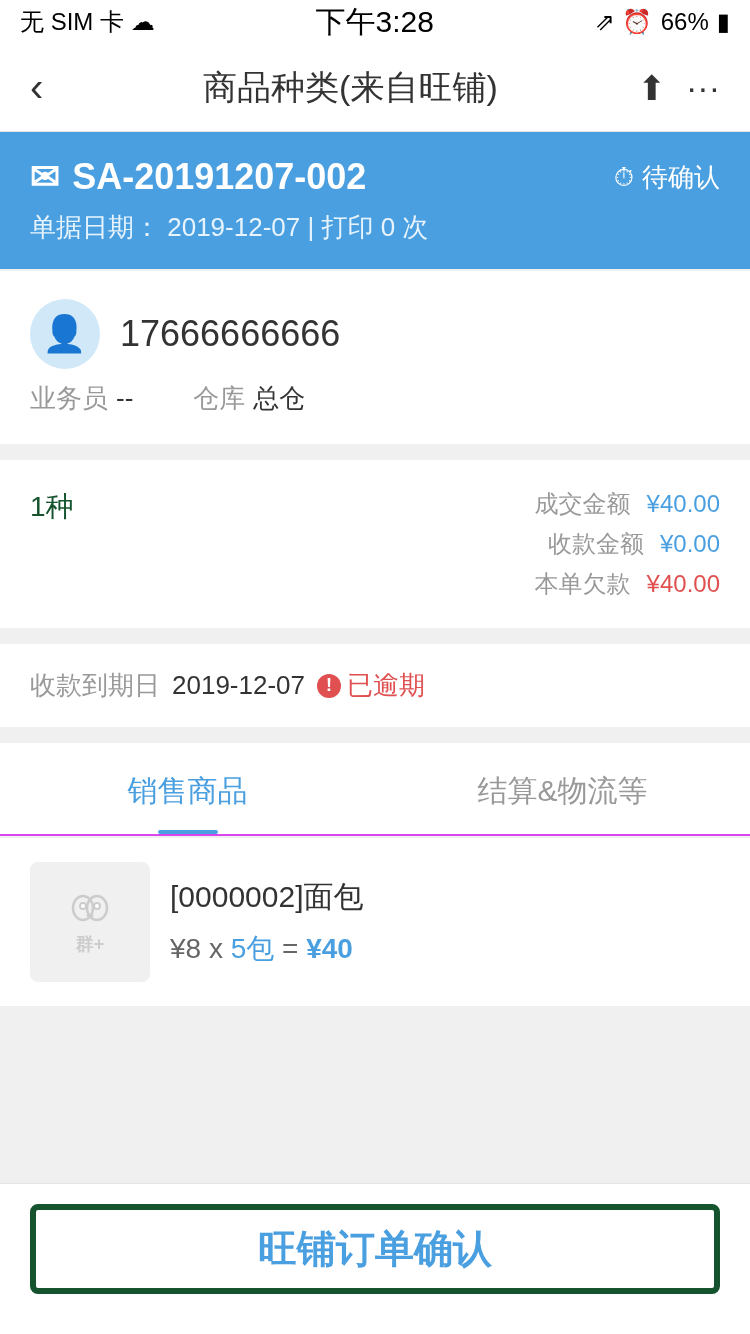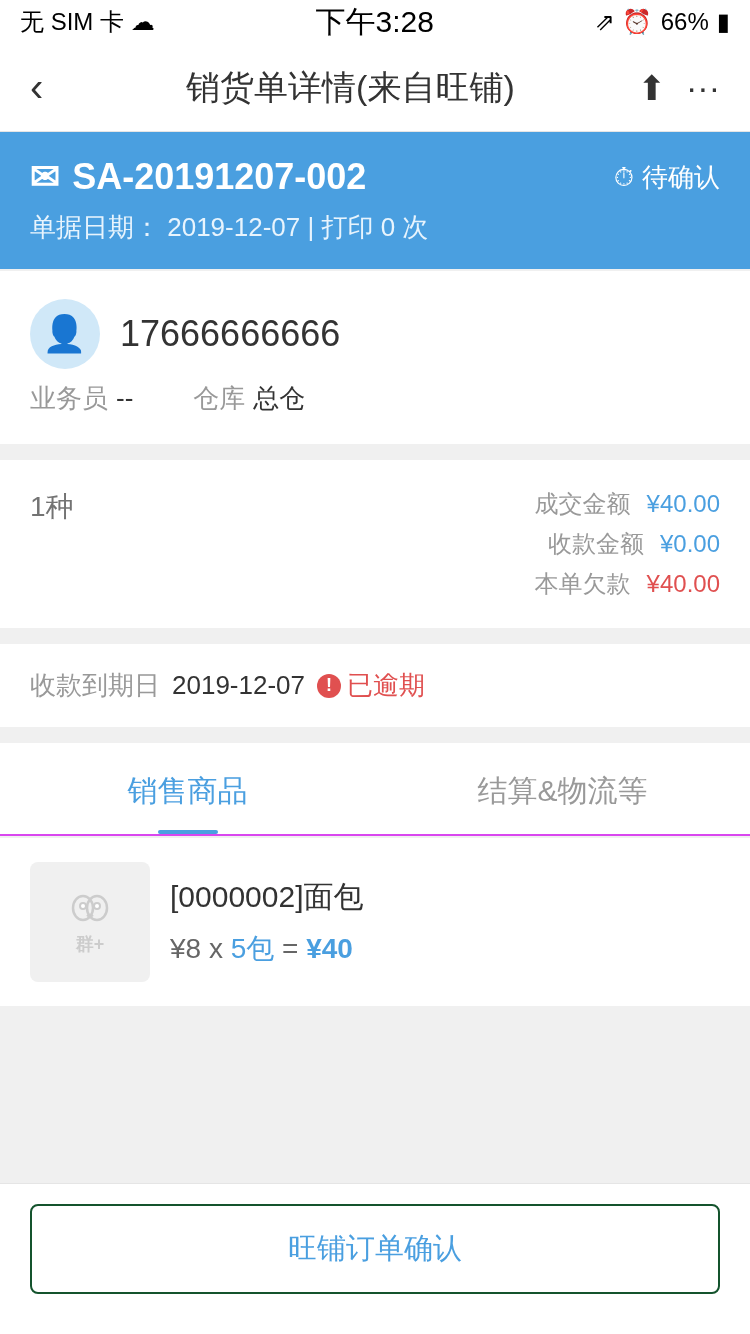--- a/index.html
+++ b/index.html
@@ -158,21 +158,21 @@
       align-items: flex-start;
       justify-content: space-between;
     }
     .summary-left {
       display: flex;
       align-items: center;
       gap: 16px;
       font-size: 28px;
     }
     .summary-label { color: #999; }
-    .summary-count { color: #737373; }
+    .summary-count { color: #14532d; }
     .summary-right {
       display: flex;
       flex-direction: column;
       align-items: flex-end;
       gap: 8px;
     }
     .summary-item {
       display: flex;
       align-items: center;
       gap: 16px;
@@ -307,25 +307,25 @@
       bottom: 0;
       left: 0;
       width: 750px;
       background: #fff;
       padding: 20px 30px 40px;
       border-top: 1px solid #e5e5e5;
     }
     .confirm-btn {
       width: 100%;
       height: 90px;
-      border: 2px solid #14532d;
+      border: 6px solid #14532d;
       background: #fff;
       color: #4a9fe0;
-      font-size: 29px;
-      font-weight: 400;
+      font-size: 39px;
+      font-weight: 700;
       border-radius: 8px;
       cursor: pointer;
       display: flex;
       align-items: center;
       justify-content: center;
     }
   </style>
 </head>
 <body>
 
@@ -337,21 +337,21 @@
   <div class="status-right">
     <span>⇗</span>
     <span>⏰</span>
     <span>66%</span>
     <span>▮</span>
   </div>
 </div>
 
 <div class="nav-bar">
   <span class="nav-back">‹</span>
-  <span class="nav-title">销货单详情(来自旺铺)</span>
+  <span class="nav-title">商品种类(来自旺铺)</span>
   <div class="nav-actions">
     <span class="nav-icon">⬆</span>
     <span class="nav-icon">···</span>
   </div>
 </div>
 
 <div class="order-header">
   <div class="order-header-top">
     <div class="order-id">
       <span>✉</span>

